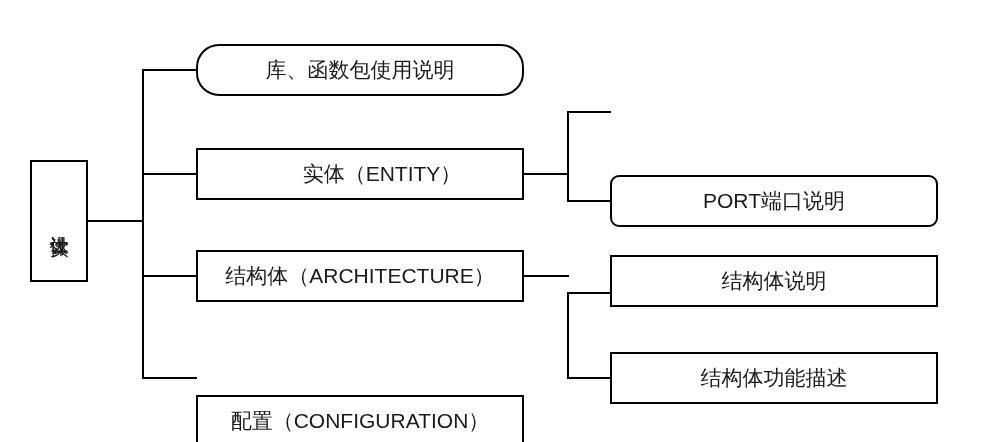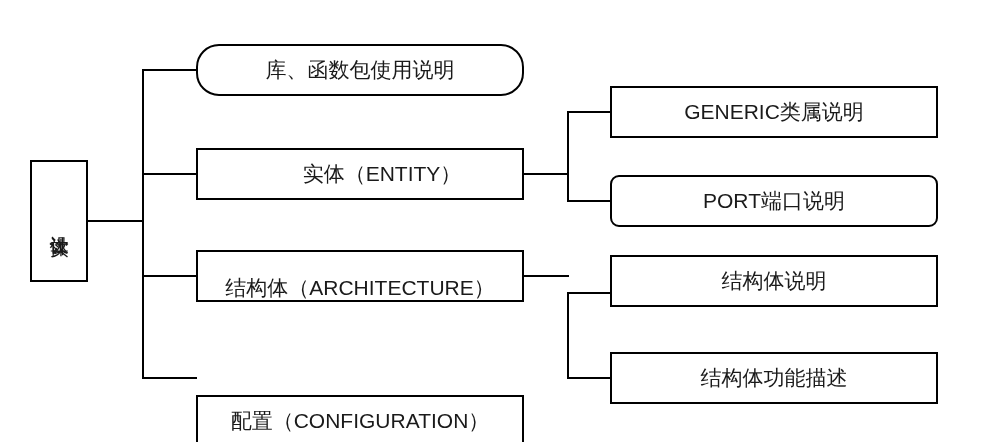--- a/index.html
+++ b/index.html
@@ -53,21 +53,21 @@
     letter-spacing: 1px;
   }
   .node-mid {
     left: 196px;
     width: 328px;
     height: 52px;
     font-size: 21px;
   }
   .mid-1 { top: 44px; border-radius: 23px; }
   .mid-2 { top: 148px; padding-left: 44px; }
-  .mid-3 { top: 250px; align-items: flex-end; }
+  .mid-3 { top: 250px; }
   .mid-4 { top: 352px; margin-top: 43px; }
 
   .node-right {
     left: 610px;
     width: 328px;
     height: 52px;
     font-size: 21px;
   }
   .right-1 { top: 86px; }
   .right-2 { top: 175px; border-radius: 9px; }
@@ -113,23 +113,20 @@
   <div class="node node-mid mid-2">
     <span>实体（ENTITY）</span>
   </div>
   <div class="node node-mid mid-3">
     <span>结构体（ARCHITECTURE）</span>
   </div>
   <div class="node node-mid mid-4">
     <span>配置（CONFIGURATION）</span>
   </div>
 
-  <div class="node node-right right-1">
-    <span>GENERIC类属说明</span>
-  </div>
   <div class="node node-right right-2">
     <span>PORT端口说明</span>
   </div>
   <div class="node node-right right-3">
     <span>结构体说明</span>
   </div>
   <div class="node node-right right-4">
     <span>结构体功能描述</span>
   </div>
 

